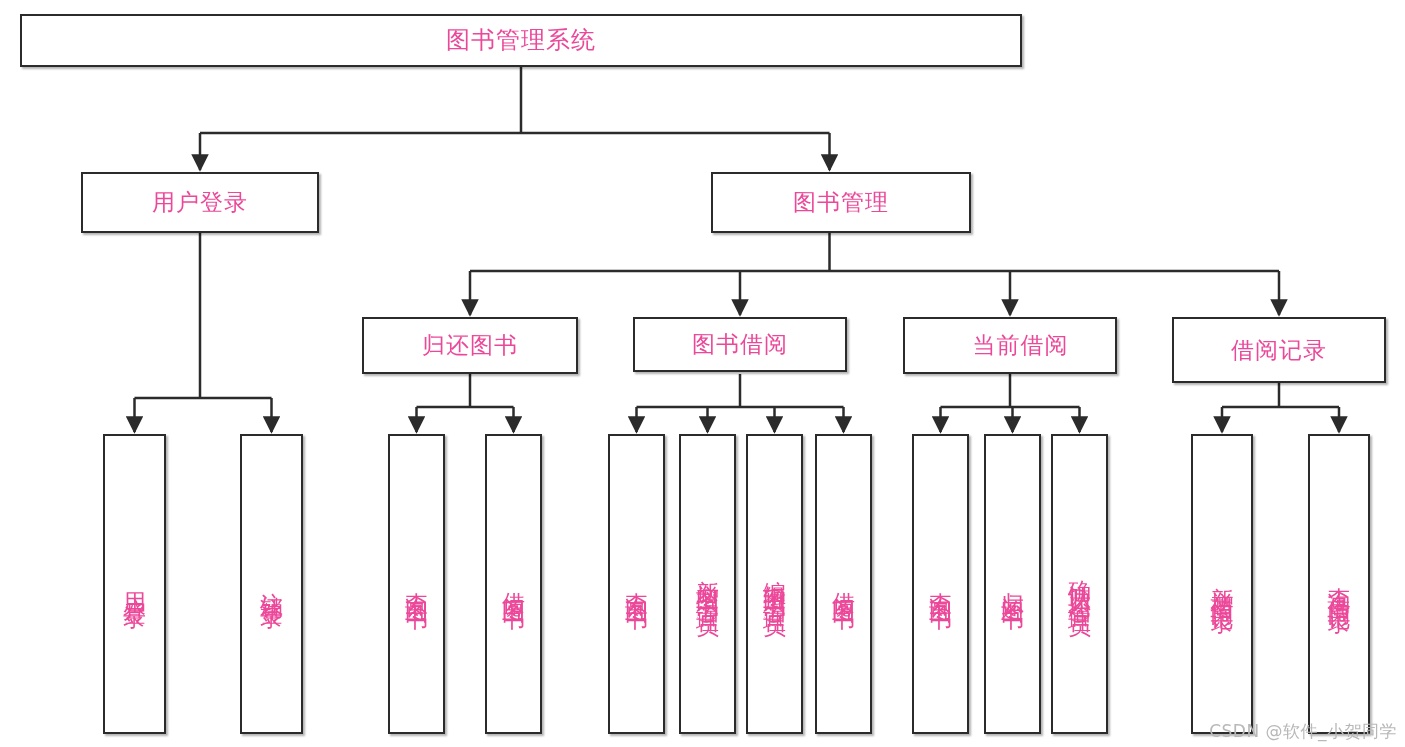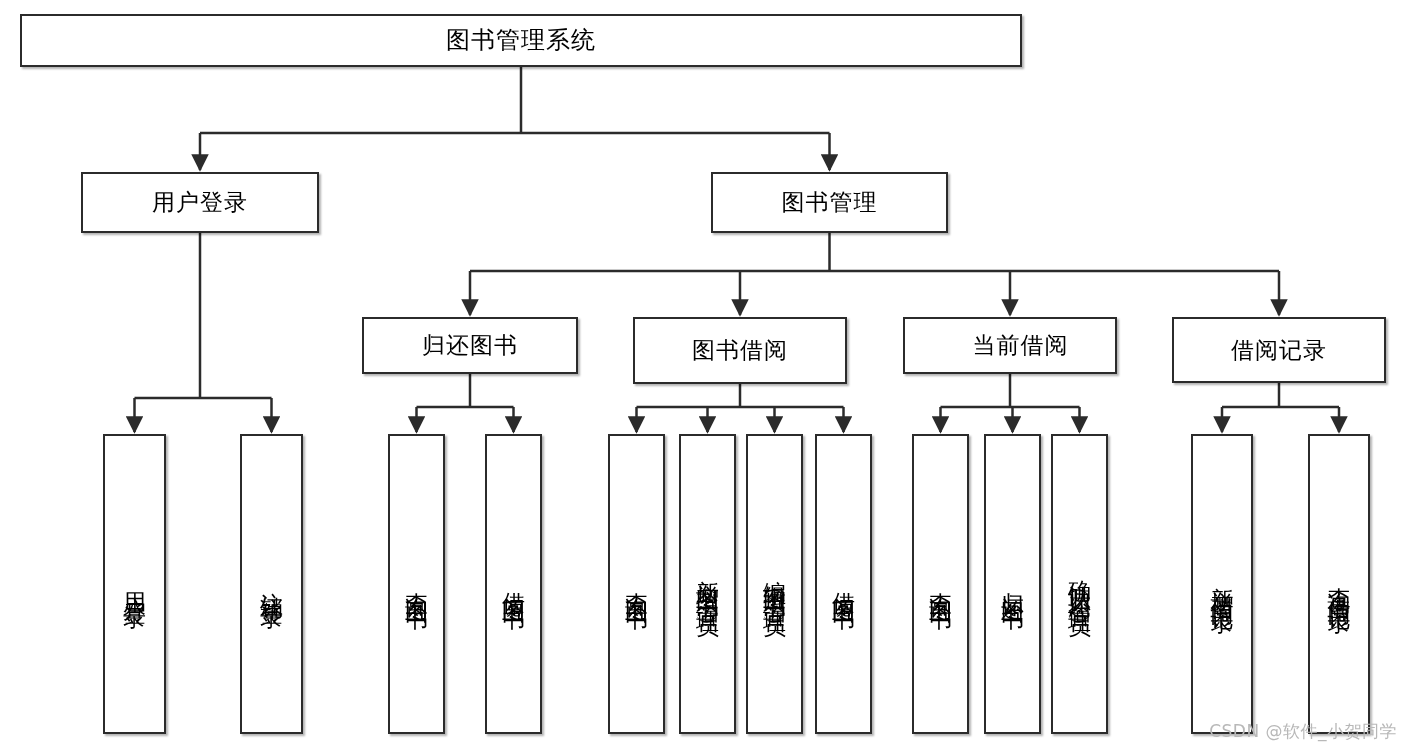--- a/index.html
+++ b/index.html
@@ -28,21 +28,21 @@
   }
   .node {
     position: absolute;
     box-sizing: border-box;
     background: #ffffff;
     border: 2px solid #2b2b2b;
     box-shadow: 2px 2px 2px rgba(0,0,0,0.30);
     display: flex;
     align-items: center;
     justify-content: center;
-    color: #000000;
+    color: #ec4899;
     z-index: 3;
   }
   .node-label {
     display: block;
     text-align: center;
     line-height: 1.32;
     white-space: pre;
   }
   
   .node.horiz .node-label {
@@ -128,27 +128,27 @@
   </svg>
 
   <div class="node root horiz" id="node-root" style="left: 20px; top: 14px; width: 1002px; height: 53px;">
     <span class="node-label">图书管理系统</span>
   </div>
 
   <div id="node-container">
       <div class="node horiz" style="left: 81px; top: 172px; width: 238px; height: 61px;">
         <span class="node-label">用户登录</span>
       </div>
-      <div class="node horiz" style="left: 711px; top: 172px; width: 237px; height: 61px; justify-content: center;">
+      <div class="node horiz" style="left: 711px; top: 172px; width: 260px; height: 61px; justify-content: center;">
         <span class="node-label">图书管理</span>
       </div>
       <div class="node horiz" style="left: 362px; top: 317px; width: 216px; height: 57px;">
         <span class="node-label">归还图书</span>
       </div>
-      <div class="node horiz" style="left: 633px; top: 317px; width: 214px; height: 67px;">
+      <div class="node horiz" style="left: 633px; top: 317px; width: 214px; height: 55px;">
         <span class="node-label">图书借阅</span>
       </div>
       <div class="node horiz" style="left: 903px; top: 317px; width: 214px; height: 57px; padding-left: 21px;">
         <span class="node-label">当前借阅</span>
       </div>
       <div class="node horiz" style="left: 1172px; top: 317px; width: 214px; height: 66px;">
         <span class="node-label">借阅记录</span>
       </div>
       <div class="node vert" style="left: 103px; top: 434px; width: 63px; height: 300px;">
         <span class="node-label">用户登录</span>

